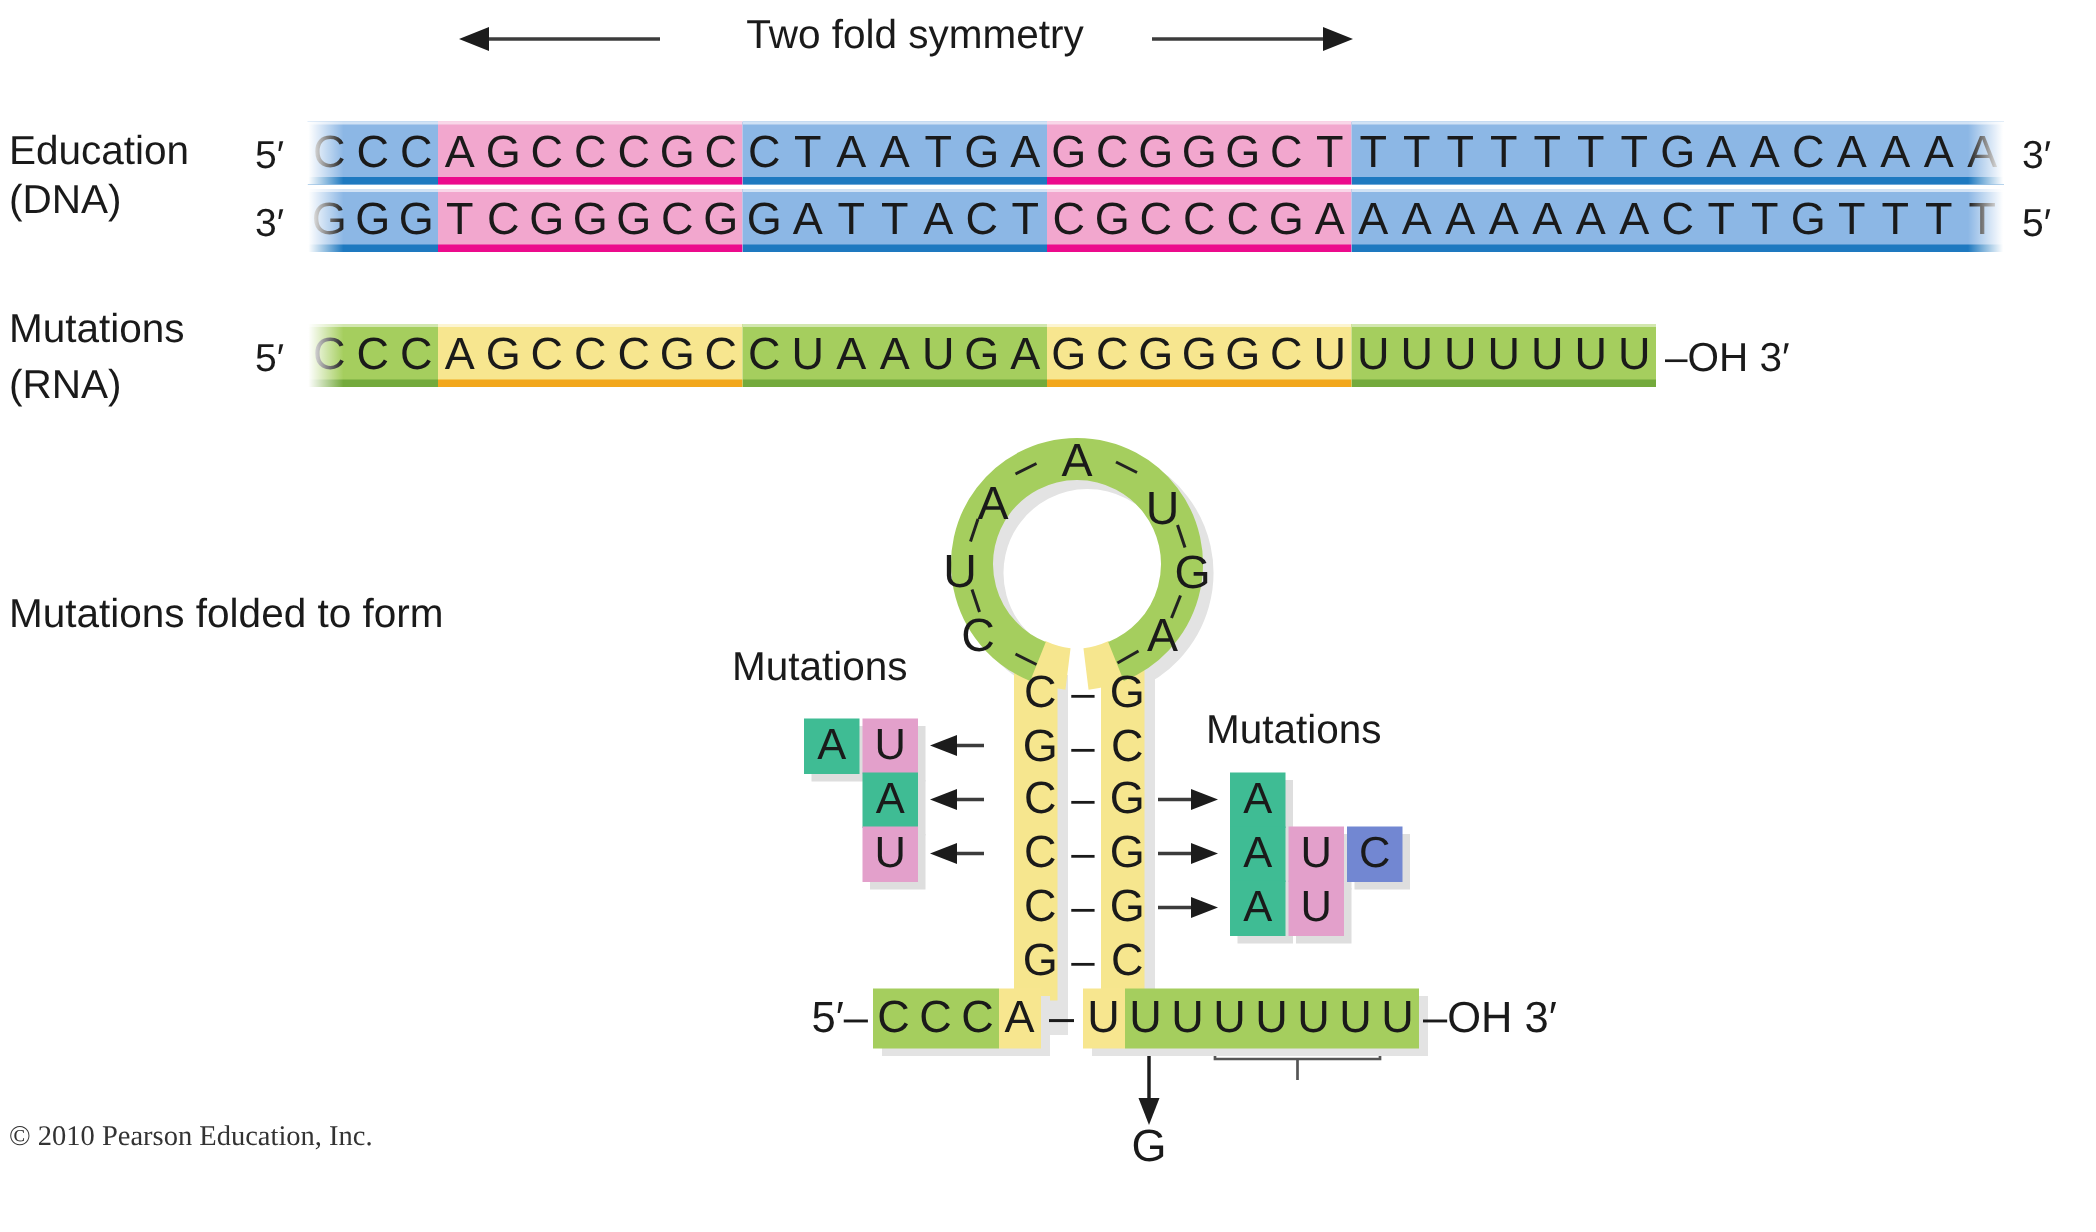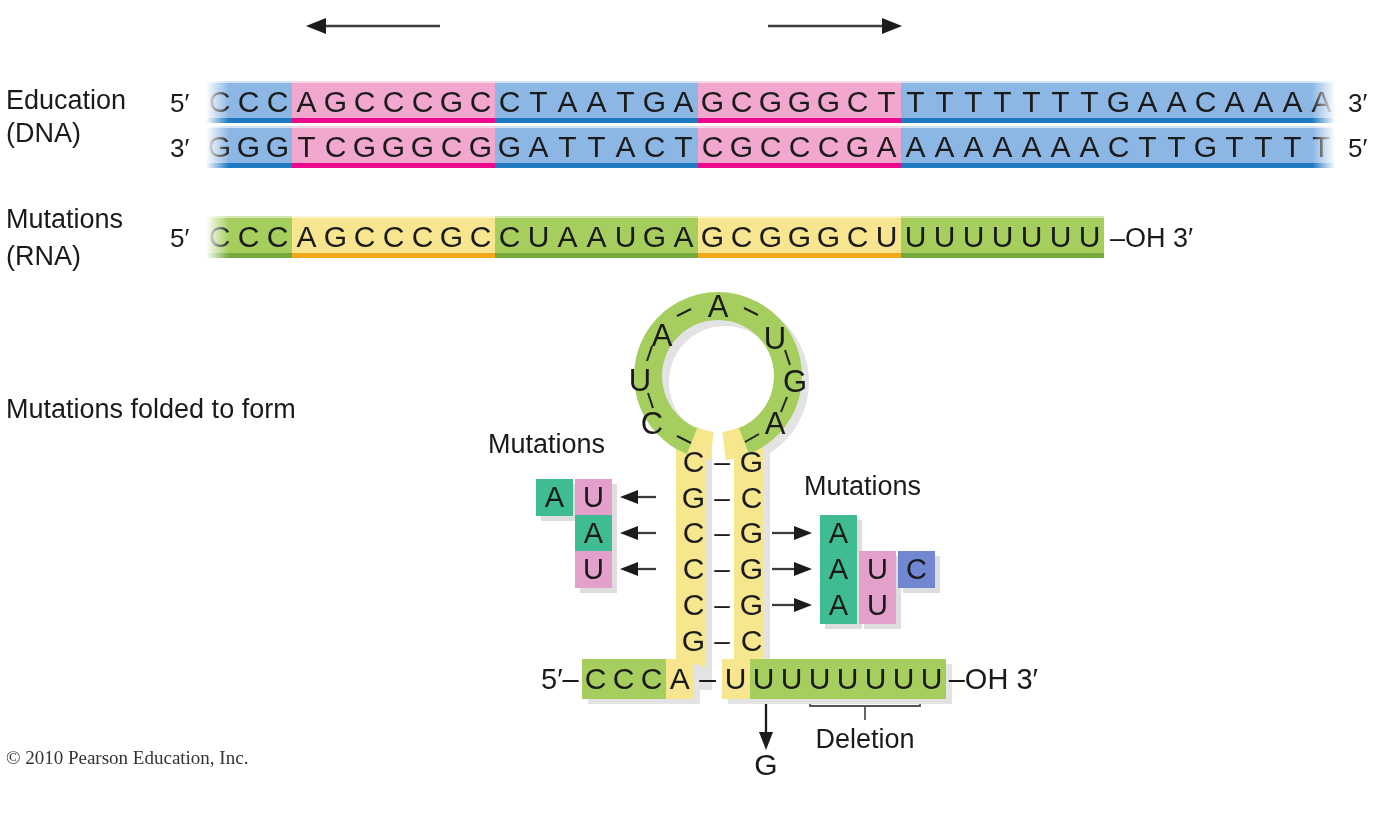--- a/index.html
+++ b/index.html
@@ -106,20 +106,21 @@
     </g>
 
     <g>
       <line x1="766" y1="700" x2="766" y2="736" stroke="#1c1c1c" stroke-width="2.3"></line>
       <polygon points="766,750 759,732 773,732" fill="#1c1c1c"></polygon>
     </g>
 
     <path d="M 810 692 L 810 706 L 920 706 L 920 692 M 865 706 L 865 720" fill="none" stroke="#555" stroke-width="1.8"></path>
   </svg>
 
+  <div class="hdr">Two fold symmetry</div>
 
   <div class="lbl" style="left:6px;top:84px">Education</div>
   <div class="lbl" style="left:6px;top:117px">(DNA)</div>
 
   <div class="prime" style="left:170px;top:88px">5′</div>
   <div class="row" style="left:205px;top:81px">
   <span class="seg blue">
         <span class="cell">C</span>
         <span class="cell">C</span>
         <span class="cell">C</span>
@@ -353,17 +354,16 @@
 
   <div class="mut-title" style="left:804px;top:471px">Mutations</div>
   <div class="mbox mb-green" style="left:820px;top:515px">A</div>
   <div class="mbox mb-green" style="left:820px;top:551px">A</div>
   <div class="mbox mb-pink" style="left:859px;top:551px">U</div>
   <div class="mbox mb-blue" style="left:898px;top:551px">C</div>
   <div class="mbox mb-green" style="left:820px;top:587px">A</div>
   <div class="mbox mb-pink" style="left:859px;top:587px">U</div>
 
   <div class="gmut">G</div>
-  <div class="del">Deletion</div>
 
   <div class="copyright">© 2010 Pearson Education, Inc.</div>
 
 </div>
 
 </body></html>

